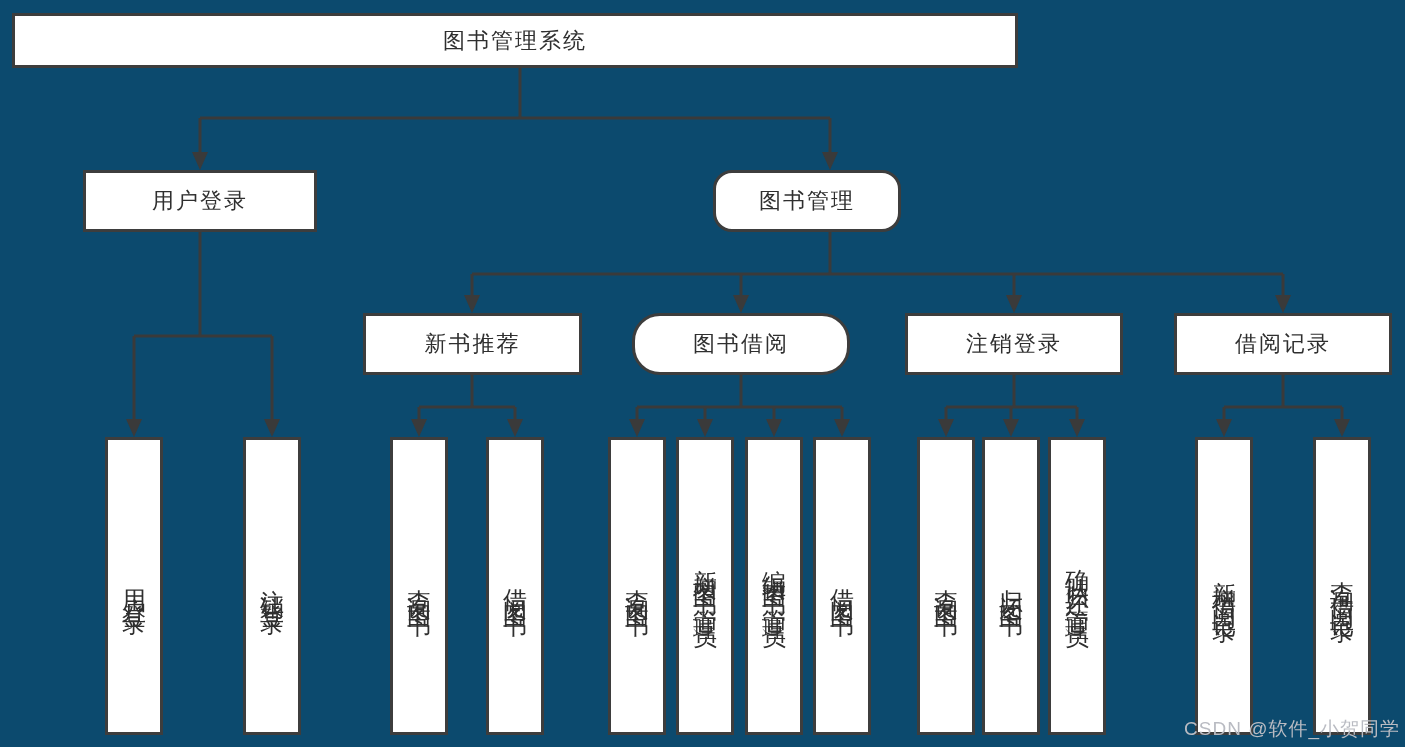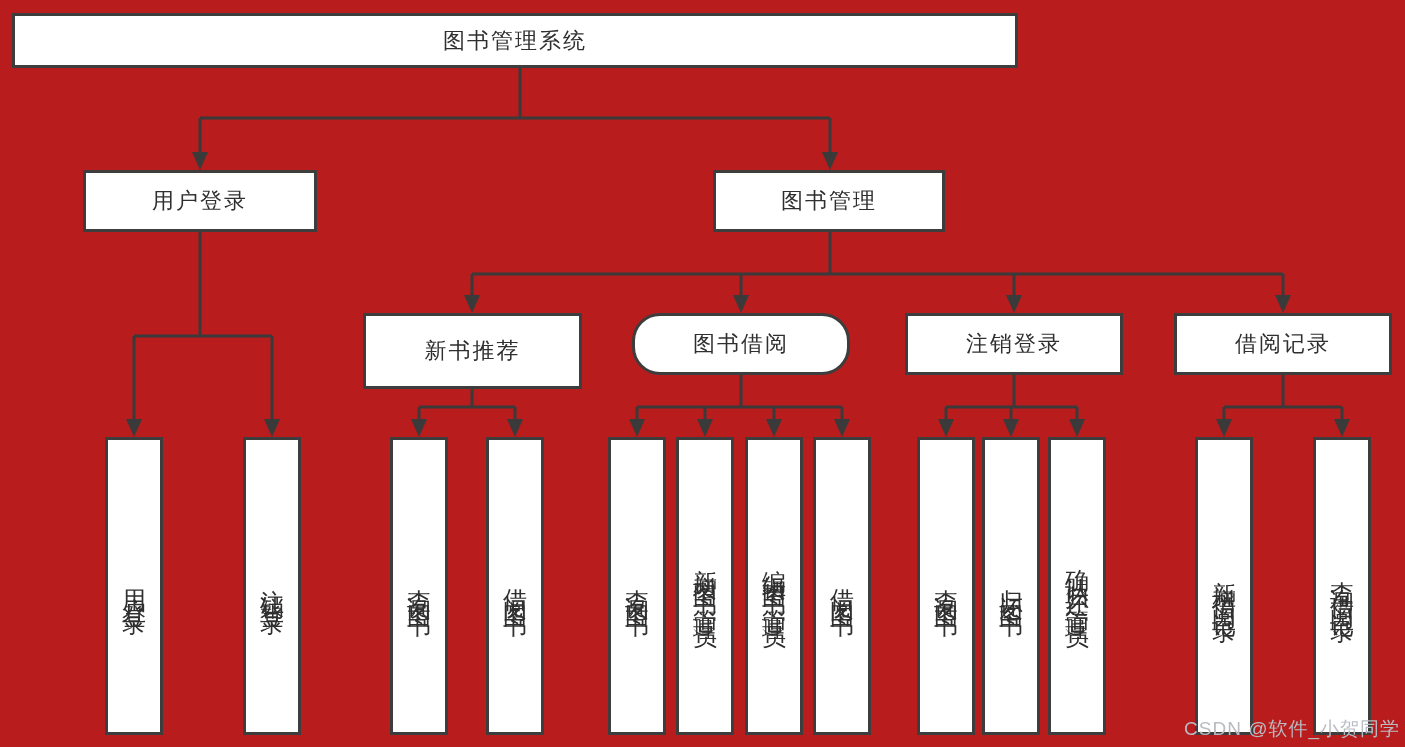--- a/index.html
+++ b/index.html
@@ -1,19 +1,19 @@
 <!DOCTYPE html>
 <html><head>
 <meta charset="utf-8">
 <style>
   html,body{margin:0;padding:0;background:#ffffff;}
   .canvas{
     position:relative;
     width:1405px;height:747px;
-    background:#b91c1c;
+    background:#0c4a6e;
     font-family:"Liberation Sans", sans-serif;
     overflow:hidden;
   }
   .wires{position:absolute;left:0;top:0;z-index:0;}
   .node{
     position:absolute;
     box-sizing:border-box;
     background:#ffffff;
     border:3px solid #3d3d3d;
     color:#2f2f2f;
@@ -27,22 +27,22 @@
     writing-mode:vertical-rl;
     text-orientation:mixed;
     font-size:24px;
     letter-spacing:8px;
     line-height:1;
     white-space:nowrap;
   }
   
   .b-root{left:12px;top:13px;width:1006px;height:55px;}
   .b-user-login{left:83px;top:170px;width:234px;height:62px;}
-  .b-book-mgmt{left:713px;top:170px;width:232px;height:62px;}
-  .b-new-book{left:363px;top:313px;width:219px;height:76px;text-align:center;}
+  .b-book-mgmt{left:713px;top:170px;width:188px;height:62px;border-radius:19px;}
+  .b-new-book{left:363px;top:313px;width:219px;height:62px;text-align:center;}
   .b-book-borrow{left:632px;top:313px;width:218px;height:62px;border-radius:28px;}
   .b-current-borrow{left:905px;top:313px;width:218px;height:62px;}
   .b-borrow-record{left:1174px;top:313px;width:218px;height:62px;}
   
   .leaf{width:58px;top:437px;height:298px;}
   .b-leaf-user-login{left:105px;}
   .b-leaf-logout{left:243px;}
   .b-leaf-query-book-1{left:390px;}
   .b-leaf-borrow-book-1{left:486px;}
   .b-leaf-query-book-2{left:608px;}

